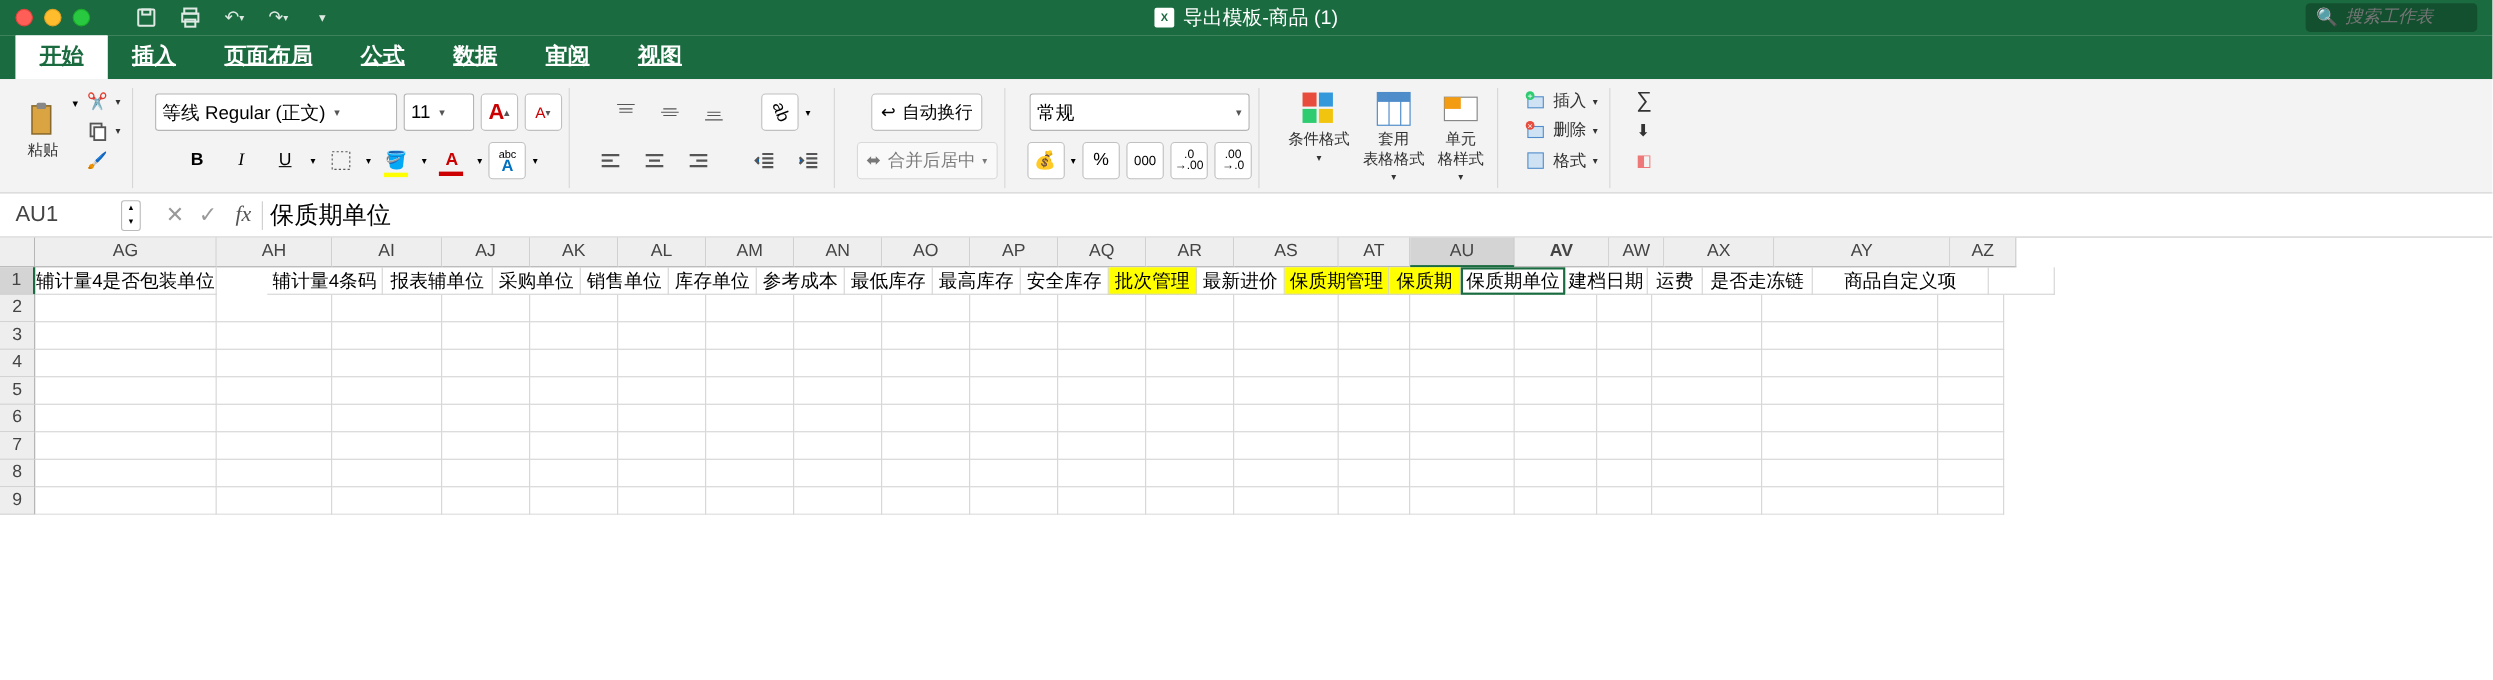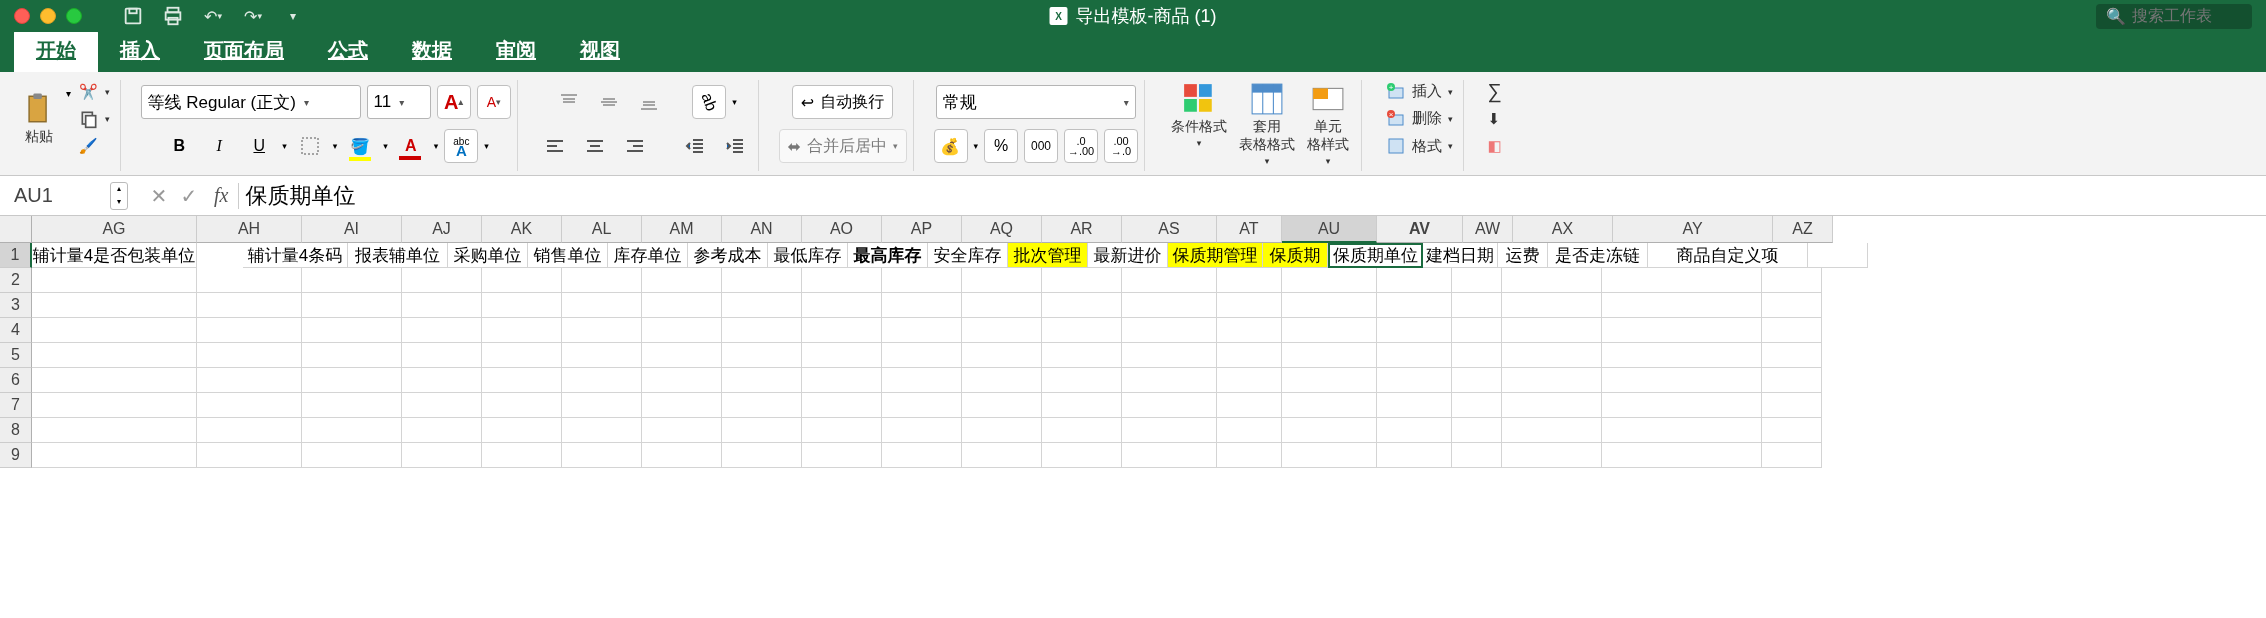--- a/index.html
+++ b/index.html
@@ -8,21 +8,21 @@
   .traffic { display: flex; gap: 10px; padding-left: 14px; }
   .dot { width: 16px; height: 16px; border-radius: 50%; }
   .dot.red { background:#ff5f57; border:1px solid #e0443e;}
   .dot.yellow { background:#ffbd2e; border:1px solid #dea123;}
   .dot.green { background:#28c940; border:1px solid #1aab29;}
   .qat { display:flex; gap:18px; margin-left:40px; align-items:center;}
   .qat .ic { width:22px; height:22px; display:flex; align-items:center; justify-content:center; opacity:.85;}
   .title-center { position:absolute; left:50%; transform:translateX(-50%); display:flex; align-items:center; gap:8px; font-size:18px;}
   .title-center .xl { width:18px; height:18px; background:#fff; color:#1a6b3f; font-size:10px; font-weight:bold; display:flex; align-items:center; justify-content:center; border-radius:2px;}
   .search { position:absolute; right:14px; display:flex; align-items:center; gap:6px; background:rgba(0,0,0,.25); padding:3px 10px; border-radius:4px; font-size:16px;}
-  .search input { background:transparent; border:none; color:#ccc; font-size:16px; width:110px; outline:none;}
+  .search input { background:transparent; border:none; color:#ccc; font-size:16px; width:110px; outline:none;font-style:italic;}
   .tabbar { height:40px; background:#1a6b3f; display:flex; align-items:flex-end; padding-left:14px; gap:0;}
   .tab { padding:8px 22px 8px; color:#fff; font-size:20px; font-weight:bold; cursor:pointer;text-decoration:underline;}
   .tab.active { background:#fff; color:#1a6b3f; border-radius:4px 4px 0 0;}
   .ribbon { background:#f3f3f3; border-bottom:1px solid #c8c8c8; display:flex; padding:8px 10px 4px; gap:14px; height:104px;}
   .group { display:flex; flex-direction:column; align-items:center; padding:0 6px; border-right:1px solid #d6d6d6;}
   .group:last-child { border-right:none;}
   .group-row { display:flex; gap:6px; align-items:center; height:44px;}
   .btn { width:34px; height:34px; border:1px solid transparent; display:flex; align-items:center; justify-content:center; border-radius:4px; font-size:16px;}
   .btn.box { border:1px solid #c0c0c0; background:#fff;}
   .dd { border:1px solid #b5b5b5; background:#fff; height:34px; display:flex; align-items:center; padding:0 6px; border-radius:3px; font-size:17px;}
@@ -416,21 +416,21 @@
     <div class="gridrow">
       <div class="rowhdr sel">1</div>
       <div class="cell" style="width: 165px;">辅计量4是否包装单位</div>
       <div class="cell" style="width: 105px; margin-left: 46px;">辅计量4条码</div>
       <div class="cell" style="width: 100px;">报表辅单位</div>
       <div class="cell" style="width: 80px;">采购单位</div>
       <div class="cell" style="width: 80px;">销售单位</div>
       <div class="cell" style="width: 80px;">库存单位</div>
       <div class="cell" style="width: 80px;">参考成本</div>
       <div class="cell" style="width: 80px;">最低库存</div>
-      <div class="cell" style="width: 80px; font-weight: bold;">最高库存</div>
+      <div class="cell" style="width: 80px;">最高库存</div>
       <div class="cell" style="width: 80px;">安全库存</div>
       <div class="cell hl" style="width: 80px;">批次管理</div>
       <div class="cell" style="width: 80px;">最新进价</div>
       <div class="cell hl" style="width: 95px;">保质期管理</div>
       <div class="cell hl" style="width: 65px;">保质期</div>
       <div class="cell sel" style="width: 95px;">保质期单位</div>
       <div class="cell" style="width: 75px;">建档日期</div>
       <div class="cell" style="width: 50px;">运费</div>
       <div class="cell" style="width: 100px;">是否走冻链</div>
       <div class="cell" style="width: 160px;">商品自定义项</div>

